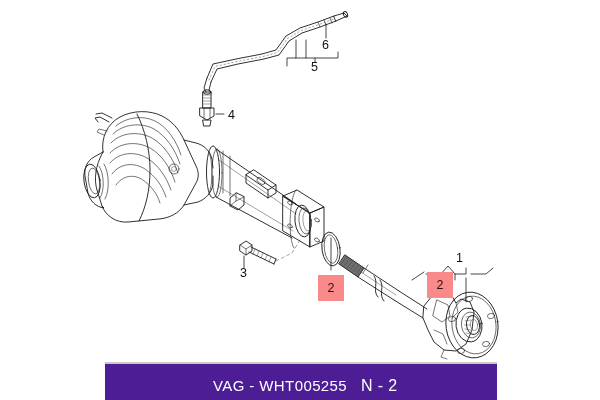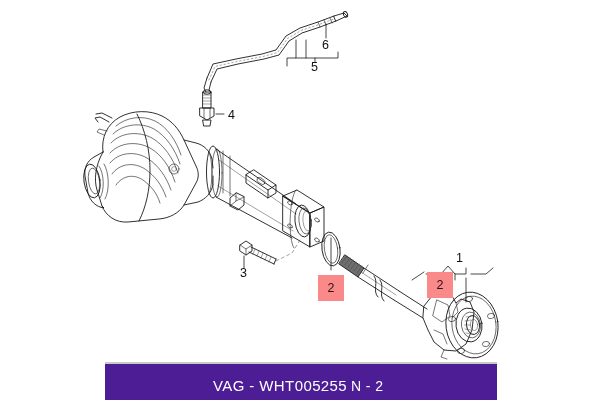--- a/index.html
+++ b/index.html
@@ -91,23 +91,23 @@
   #footer-partno {
     position: absolute;
     left: 108px;
     color: #ffffff;
     font-size: 15px;
     letter-spacing: 0.4px;
     white-space: nowrap;
   }
   #footer-page {
     position: absolute;
-    left: 246px;
+    left: 256px;
     color: #ffffff;
-    font-size: 14px;
+    font-size: 16px;
     letter-spacing: 0.4px;
     white-space: nowrap;
     text-align: right;
   }
 </style>
 </head>
 <body>
 
 <div id="diagram-root">
 

